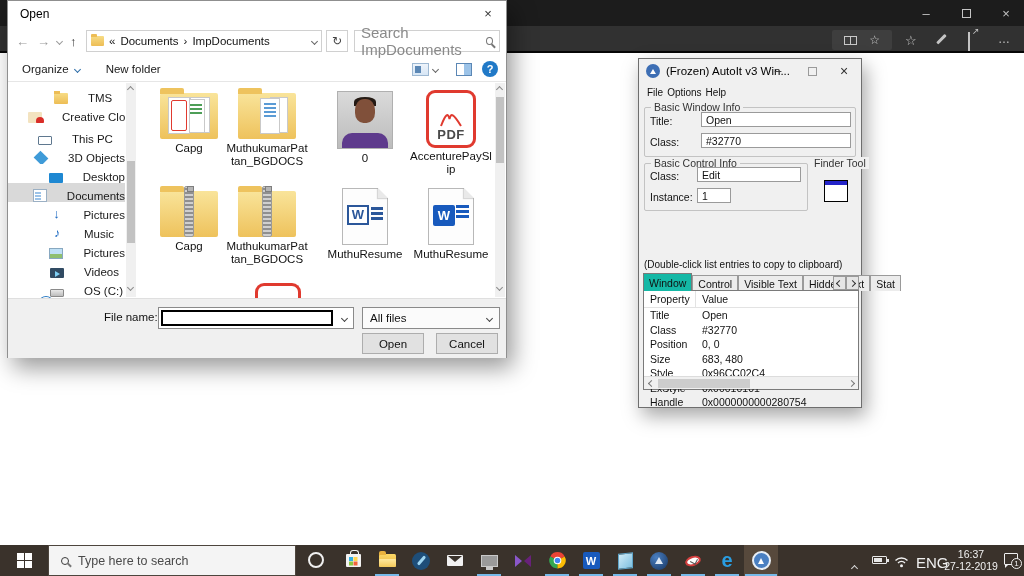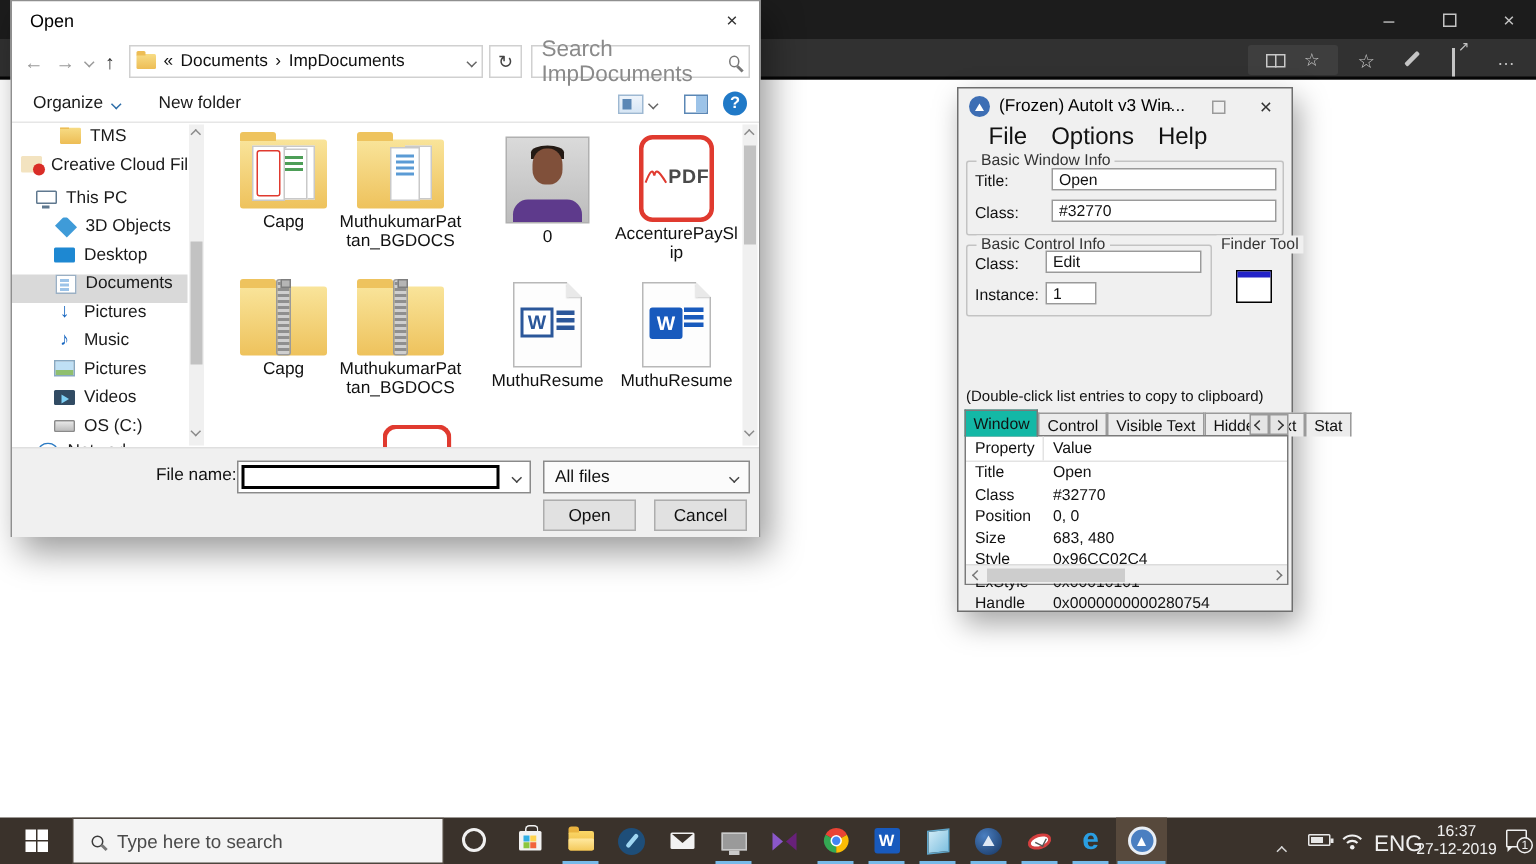--- a/index.html
+++ b/index.html
@@ -43,21 +43,21 @@
 .refbtn{position:absolute;left:318px;top:3px;width:22px;height:22px;border:1px solid #d0d0d0;display:flex;align-items:center;justify-content:center;font-size:12px;color:#444;background:#fff}
 .srchbox{position:absolute;left:346px;top:3px;width:146px;height:22px;border:1px solid #d0d0d0;display:flex;align-items:center;background:#fff;font-size:15px;color:#8a8a8a;padding:0 6px;justify-content:space-between}
 .toolrow{position:absolute;left:0;top:56px;width:100%;height:24px;display:flex;align-items:center;font-size:11.5px;color:#1a1a1a}
 .viewsic{width:17px;height:13px;border:1px solid #9db8d2;background:linear-gradient(#eef4fb,#d7e6f5);position:relative}
 .viewsic::after{content:"";position:absolute;left:2px;top:2px;width:6px;height:7px;background:#5b87b5}
 .paneic{width:16px;height:13px;border:1px solid #5b87b5;background:#fff;position:relative}
 .paneic::after{content:"";position:absolute;right:0;top:0;width:7px;height:11px;background:#9cc3e8}
 .helpic{width:16px;height:16px;border-radius:50%;background:#2079c7;color:#fff;font-size:11px;font-weight:bold;display:flex;align-items:center;justify-content:center}
 .dlg-sep{position:absolute;left:0;top:80px;width:100%;height:1px;background:#e6e6e6}
 
-.side-item{position:absolute;width:117px;height:19px;display:flex;align-items:flex-start;font-size:11.5px;color:#1a1a1a;gap:6px;white-space:nowrap;overflow:hidden}
+.side-item{position:absolute;width:117px;height:19px;display:flex;align-items:flex-end;font-size:11.5px;color:#1a1a1a;gap:20px;white-space:nowrap;overflow:hidden}
 .side-item.sel{background:#d9d9d9}
 .sic{flex:0 0 14px;height:12px;position:relative;display:inline-block}
 .sic-folder{background:linear-gradient(#f7dc85,#edbd55);border-radius:1px;height:11px!important}
 .sic-folder::before{content:"";position:absolute;top:-2.5px;left:0;width:6px;height:3px;background:#edbd55}
 .sic-cc{background:#f3e3c0;border-radius:1px;height:11px!important}
 .sic-cc::after{content:"";position:absolute;right:-2px;bottom:-2px;width:8px;height:8px;border-radius:50%;background:#d92d27}
 .sic-pc{border:1.5px solid #5f788f;border-radius:1px;height:9px!important;margin-top:1px}
 .sic-pc::after{content:"";position:absolute;left:3px;bottom:-4px;width:5px;height:2px;background:#5f788f}
 .sic-cube{background:#3f9bd8;transform:rotate(45deg) scale(.8);height:12px!important;width:12px!important;margin-left:1px}
 .sic-desk{background:#1e88d2;border-radius:1px;height:10px!important;margin-top:1px}
@@ -81,21 +81,21 @@
 .sheet{position:absolute;background:#fff;border:1px solid #c9c9c9}
 .sheet.red::after{content:"";position:absolute;inset:2px;border:1.5px solid #e03a2f;border-radius:2px}
 .sheet.lines::after{content:"";position:absolute;left:3px;top:4px;width:12px;height:2px;background:#4d9e57;box-shadow:0 4px #4d9e57,0 8px #4d9e57}
 .sheet.blines::after{content:"";position:absolute;left:3px;top:4px;width:12px;height:2px;background:#5b9bd5;box-shadow:0 4px #5b9bd5,0 8px #5b9bd5,0 12px #5b9bd5}
 .zipper{position:absolute;left:50%;top:-5px;margin-left:-5px;width:10px;height:51px;background:repeating-linear-gradient(0deg,#cfcfcf 0 2px,#8f8f8f 2px 4px);border-radius:2px;border:1px solid #9a9a9a}
 .zipper::before{content:"";position:absolute;left:1.5px;top:-1px;width:5px;height:4px;background:#b5b5b5;border:1px solid #7e7e7e}
 .photo{position:relative;width:56px;height:58px;margin:6px auto 3px;background:linear-gradient(#dadada,#bcbcbc);overflow:hidden;border:1px solid #b0b0b0}
 .ph-head{position:absolute;top:7px;left:50%;transform:translateX(-50%);width:20px;height:24px;background:#80503a;border-radius:46% 46% 42% 42%}
 .ph-hair{position:absolute;top:5px;left:50%;transform:translateX(-50%);width:22px;height:9px;background:#241a14;border-radius:50% 50% 0 0}
 .ph-shirt{position:absolute;bottom:0;left:50%;transform:translateX(-50%);width:46px;height:15px;background:#5e3a8c;border-radius:10px 10px 0 0}
-.pdfbig{position:relative;width:50px;height:58px;margin:5px auto 2px;border:3px solid #e03a2f;border-radius:9px;background:#fff;display:flex;flex-direction:row;align-items:center;justify-content:flex-end;padding-bottom:4px}
+.pdfbig{position:relative;width:50px;height:58px;margin:5px auto 2px;border:3px solid #e03a2f;border-radius:9px;background:#fff;display:flex;flex-direction:column;align-items:center;justify-content:flex-end;padding-bottom:4px}
 .pdftxt{font-size:13px;font-weight:bold;color:#4a4a4a;letter-spacing:.5px;line-height:1}
 .page{position:relative;width:46px;height:57px;margin:5px auto 3px;background:#fdfdfd;border:1px solid #b8b8b8}
 .page::after{content:"";position:absolute;right:-1px;top:-1px;border-left:10px solid #e9e9e9;border-top:10px solid #fff;box-shadow:-1px 1px 1px rgba(0,0,0,.15)}
 .wbox97{position:absolute;left:4px;top:16px;width:22px;height:20px;background:#fff;border:2px solid #2b579a;color:#2b579a;font-weight:bold;font-size:13px;line-height:16px;text-align:center}
 .wlines97{position:absolute;right:4px;top:18px;width:12px;height:2.5px;background:#2b579a;box-shadow:0 5px #2b579a,0 10px #2b579a}
 .wboxx{position:absolute;left:4px;top:16px;width:22px;height:21px;background:#185abd;color:#fff;font-weight:bold;font-size:13px;line-height:21px;text-align:center;border-radius:2px}
 .wlinesx{position:absolute;right:4px;top:16px;width:13px;height:2.5px;background:#185abd;box-shadow:0 5px #185abd,0 10px #185abd}
 .pdfpart{position:absolute;left:247px;top:282px;width:46px;height:15px;border:3px solid #e03a2f;border-bottom:none;border-radius:9px 9px 0 0;background:#fff}
 
 .dfoot{position:absolute;left:0;top:297px;width:498px;height:60px;background:#f0f0f0;border-top:1px solid #dfdfdf}
@@ -105,21 +105,21 @@
 .fncombo .cv{position:absolute;right:6px;top:8px}
 .filtsel{position:absolute;left:354px;top:8px;width:138px;height:22px;border:1px solid #8a8a8a;background:#fbfbfb;font-size:11.5px;color:#111;display:flex;align-items:center;justify-content:space-between;padding:0 7px}
 .btn{position:absolute;top:34px;width:62px;height:21px;background:#e1e1e1;border:1px solid #adadad;font-size:11.5px;color:#111;display:flex;align-items:center;justify-content:center}
 
 .aut{position:absolute;left:638px;top:58px;width:224px;height:350px;background:#f0f0f0;border:1px solid #6e6e6e;box-shadow:4px 8px 18px rgba(0,0,0,.35)}
 .aut-title{position:absolute;left:0;top:0;width:100%;height:24px;display:flex;align-items:center;gap:6px;padding-left:7px}
 .aut-title .t{font-size:11.5px;color:#000}
 .autologo{width:14px;height:14px;border-radius:50%;background:#3d6eb4;position:relative;flex:0 0 14px}
 .autologo::after{content:"";position:absolute;left:4px;top:4.5px;border-left:3.5px solid transparent;border-right:3.5px solid transparent;border-bottom:5.5px solid #fff}
 .autbtn{position:absolute;top:0;width:30px;height:24px;display:flex;align-items:center;justify-content:center;font-size:12px;color:#333}
-.aut-menu{position:absolute;left:12px;top:24px;width:100%;height:18px;display:flex;gap:16px;padding-left:8px;font-size:16px;color:#111;align-items:center}
+.aut-menu{position:absolute;left:0;top:24px;width:100%;height:18px;display:flex;gap:4px;padding-left:8px;font-size:10px;color:#111;align-items:center}
 .grp{position:absolute;border:1px solid #c3c3c3;border-radius:2px}
 .leg{position:absolute;top:-7px;left:6px;background:#f0f0f0;padding:0 3px;font-size:10.5px;color:#333;white-space:nowrap}
 .flbl{position:absolute;font-size:10.5px;color:#111}
 .fld{position:absolute;background:#fff;border:1px solid #9a9a9a;font-size:10.5px;color:#111;display:flex;align-items:center;padding:0 4px;overflow:hidden}
 .findic{position:absolute;left:11px;top:16px;width:24px;height:22px;background:#fff;border:1.5px solid #000}
 .findic::before{content:"";position:absolute;left:0;top:0;width:100%;height:4px;background:#2323c8}
 .aut-note{position:absolute;left:5px;top:200px;font-size:10px;color:#111}
 .tabs{position:absolute;left:4px;top:214px;width:216px;height:18px;display:flex;align-items:flex-end}
 .tab{height:16px;border:1px solid #9a9a9a;border-bottom:none;background:#ececec;font-size:10.5px;color:#111;display:flex;align-items:center;padding:0 5px;white-space:nowrap}
 .tab.on{background:#14b8a6;height:18px;border-color:#7a7a7a;position:relative;z-index:2}

